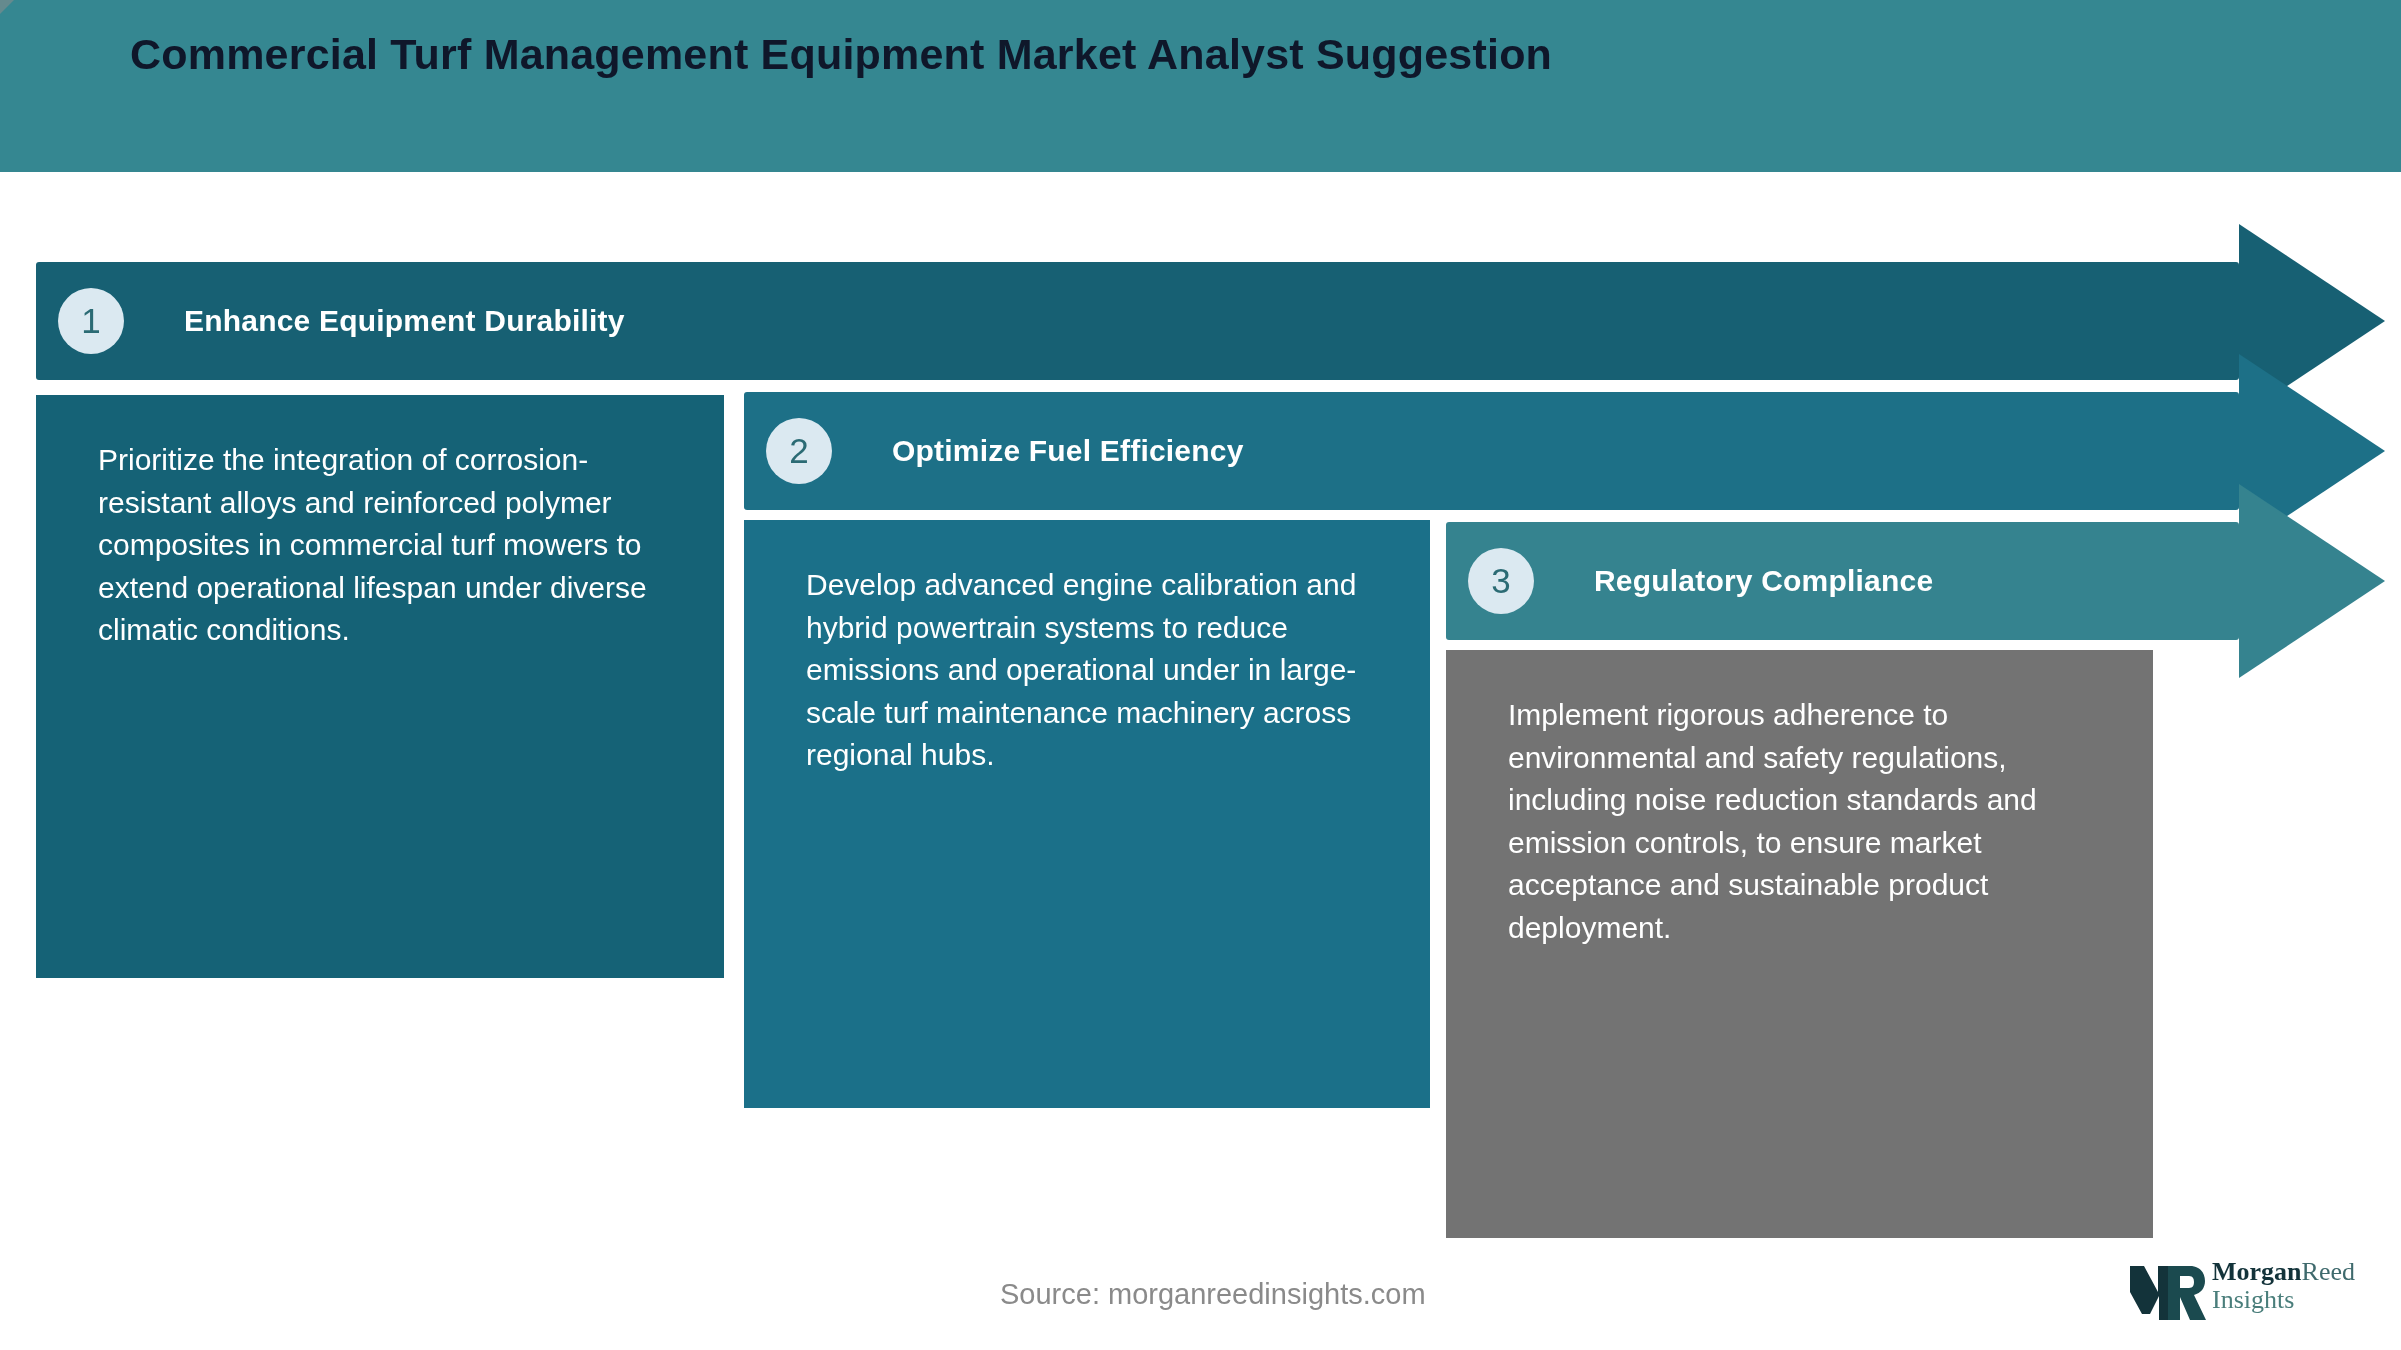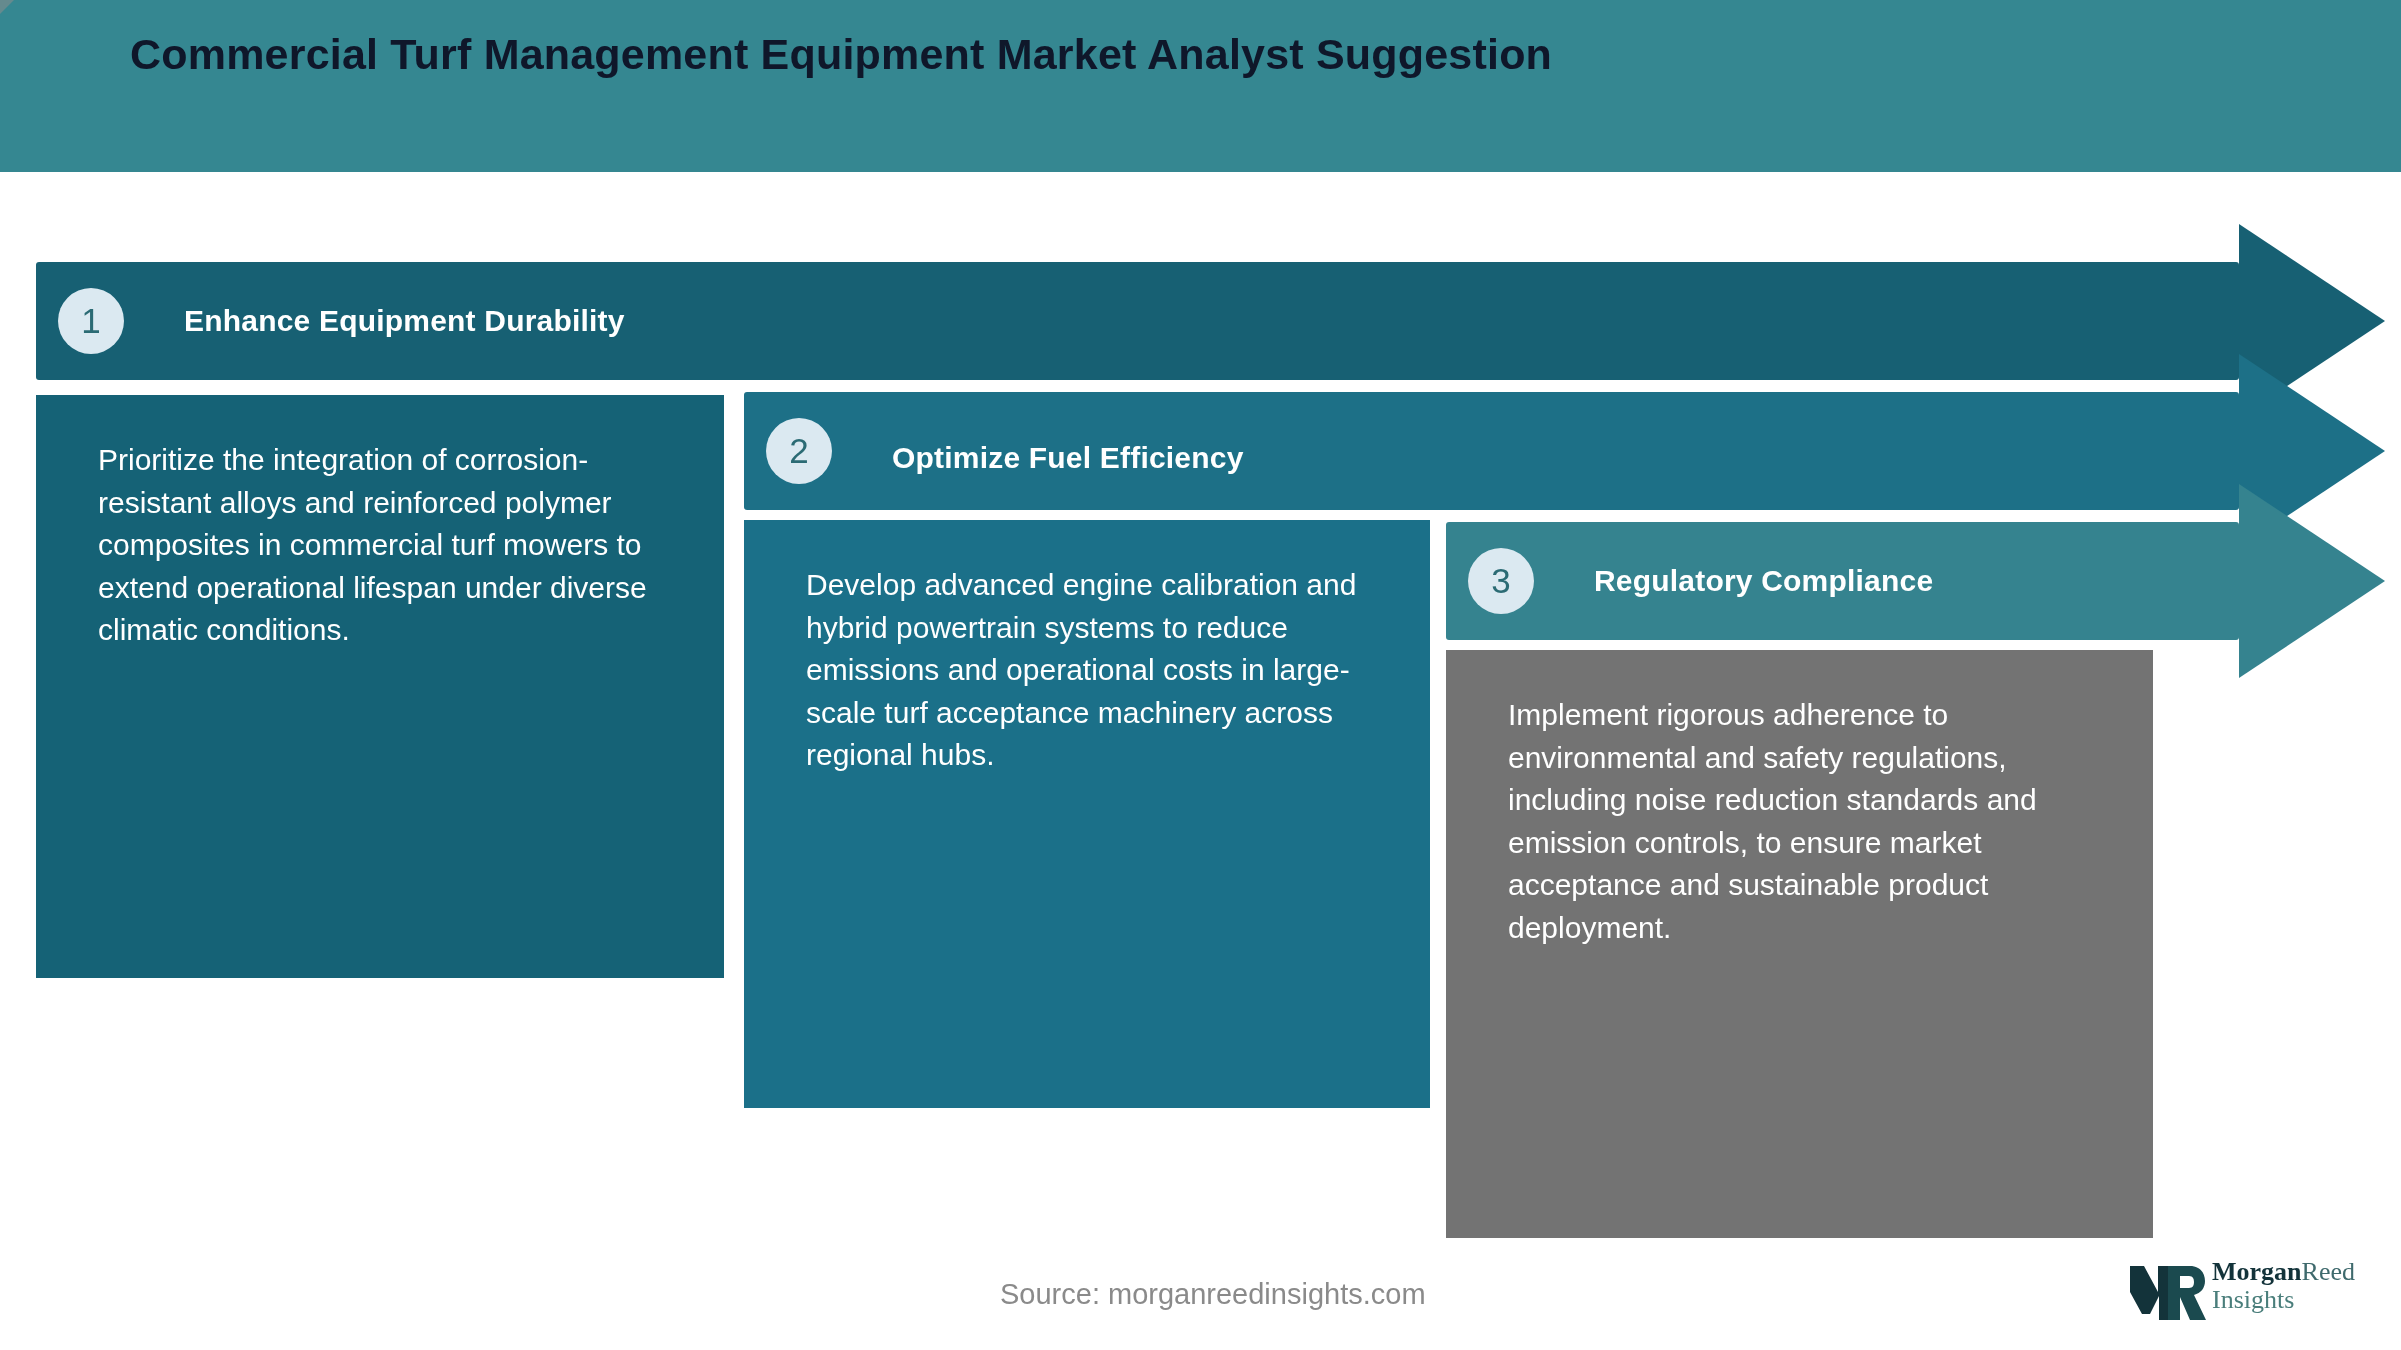--- a/index.html
+++ b/index.html
@@ -163,25 +163,25 @@
   <div class="body-card" id="body-card-1" style="left:36px; top:395px; width:688px; height:583px; background:#156276;">
     <div class="body-text">Prioritize the integration of corrosion-resistant alloys and reinforced polymer composites in commercial turf mowers to extend operational lifespan under diverse climatic conditions.</div>
   </div>
 
   <div class="arrow-row" id="arrow-row-2" style="left:744px; top:392px; width:1532px;">
     <div class="arrow-body" style="width:1495px; background:#1d7087;"></div>
     <div class="arrow-head" style="left:1495px; border-left:146px solid #1d7087;"></div>
     <div class="num-circle" style="left:22px;">
       <span>2</span>
     </div>
-    <div class="arrow-label" style="left:148px;margin-top:7px;">Optimize Fuel Efficiency</div>
+    <div class="arrow-label" style="left:148px;">Optimize Fuel Efficiency</div>
   </div>
 
   <div class="body-card" id="body-card-2" style="left:744px; top:520px; width:686px; height:588px; background:#1b7089;">
-    <div class="body-text">Develop advanced engine calibration and hybrid powertrain systems to reduce emissions and operational costs in large-scale turf acceptance machinery across regional hubs.</div>
+    <div class="body-text">Develop advanced engine calibration and hybrid powertrain systems to reduce emissions and operational under in large-scale turf maintenance machinery across regional hubs.</div>
   </div>
 
   <div class="arrow-row" id="arrow-row-3" style="left:1446px; top:522px; width:830px;">
     <div class="arrow-body" style="width:793px; background:#35838f;"></div>
     <div class="arrow-head" style="left:793px; border-left:146px solid #35838f;"></div>
     <div class="num-circle" style="left:22px;">
       <span>3</span>
     </div>
     <div class="arrow-label" style="left:148px;">Regulatory Compliance</div>
   </div>

